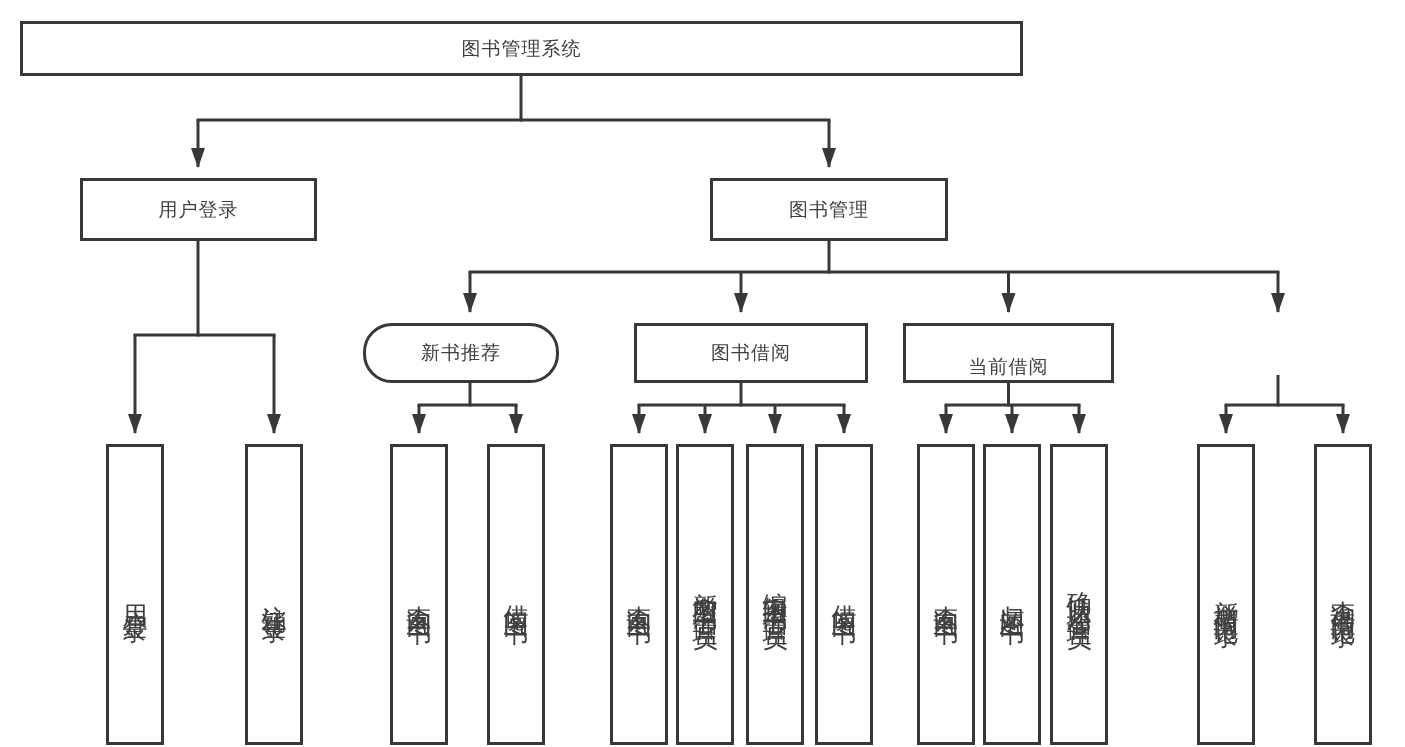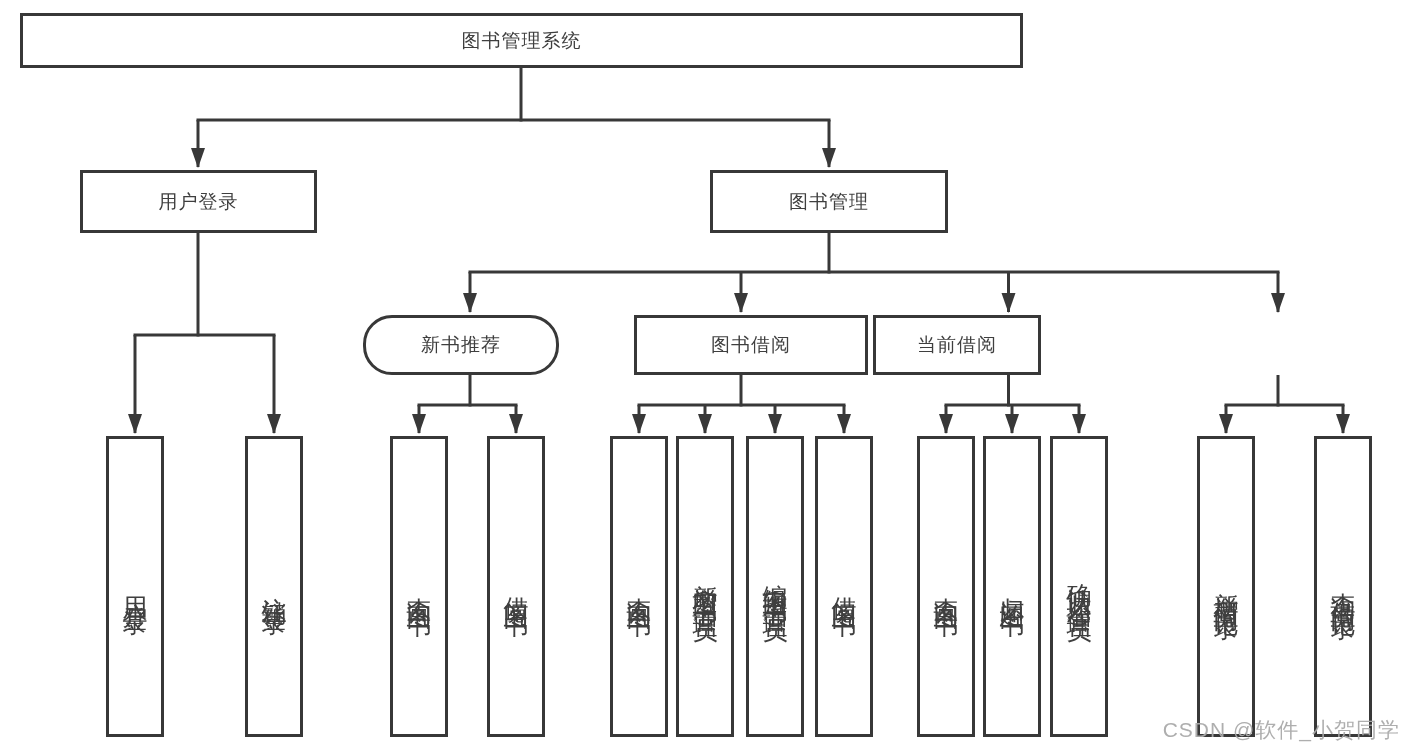--- a/index.html
+++ b/index.html
@@ -20,20 +20,21 @@
   svg.connectors line { stroke: #383838; stroke-width: 3; }
   .box {
     position: absolute;
     box-sizing: border-box;
     background: #ffffff;
     border: 3px solid #383838;
     display: flex;
     align-items: center;
     justify-content: center;
     text-align: center;
+    margin-top: 8px;
   }
   .box.h span {
     font-size: 19px;
     letter-spacing: 1px;
     white-space: nowrap;
   }
   .box.v { width: 58px; top: 436px; height: 301px; }
   .box.v span {
     writing-mode: vertical-rl;
     text-orientation: mixed;
@@ -118,21 +119,21 @@
   <div class="box h lvl2" style="left:710px; width:238px;">
     <span>图书管理</span>
   </div>
 
   <div class="box h lvl3" style="left:363px; width:196px;border-radius:29px;">
     <span>新书推荐</span>
   </div>
   <div class="box h lvl3" style="left:634px; width:234px;">
     <span>图书借阅</span>
   </div>
-  <div class="box h lvl3" style="left:873px; width:168px;">
+  <div class="box h lvl3" style="left:903px; width:211px;align-items:flex-end;">
     <span>当前借阅</span>
   </div>
 
   <div class="box v" style="left:106px;">
     <span>用户登录</span>
   </div>
   <div class="box v" style="left:245px;">
     <span>注销登录</span>
   </div>
 
@@ -166,15 +167,14 @@
     <span>确认归还（管理员）</span>
   </div>
 
   <div class="box v" style="left:1197px;">
     <span>新增借阅记录</span>
   </div>
   <div class="box v" style="left:1314px;">
     <span>查询借阅记录</span>
   </div>
 
-  <div class="watermark">CSDN @软件_小贺同学</div>
 
 </div>
 
 </body></html>

